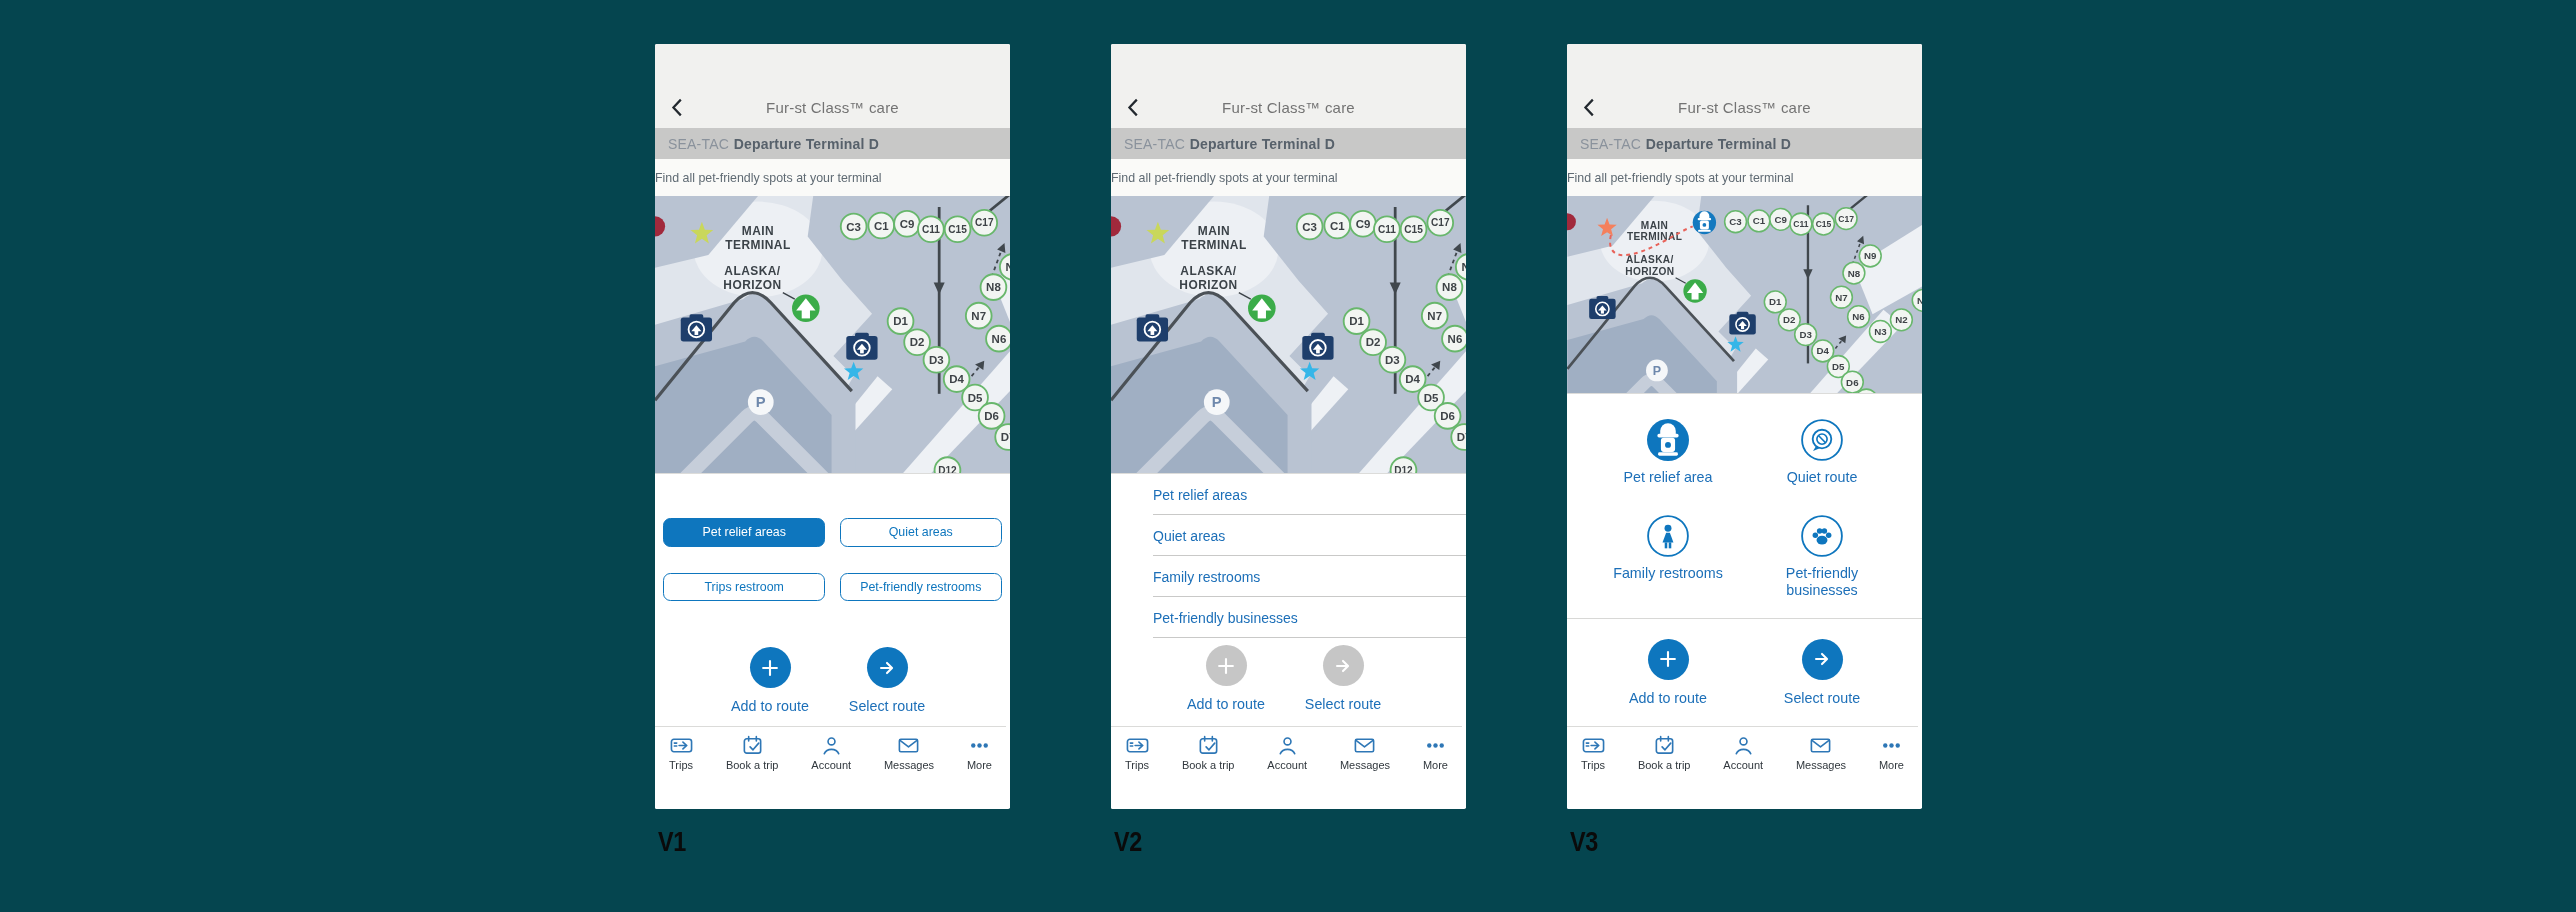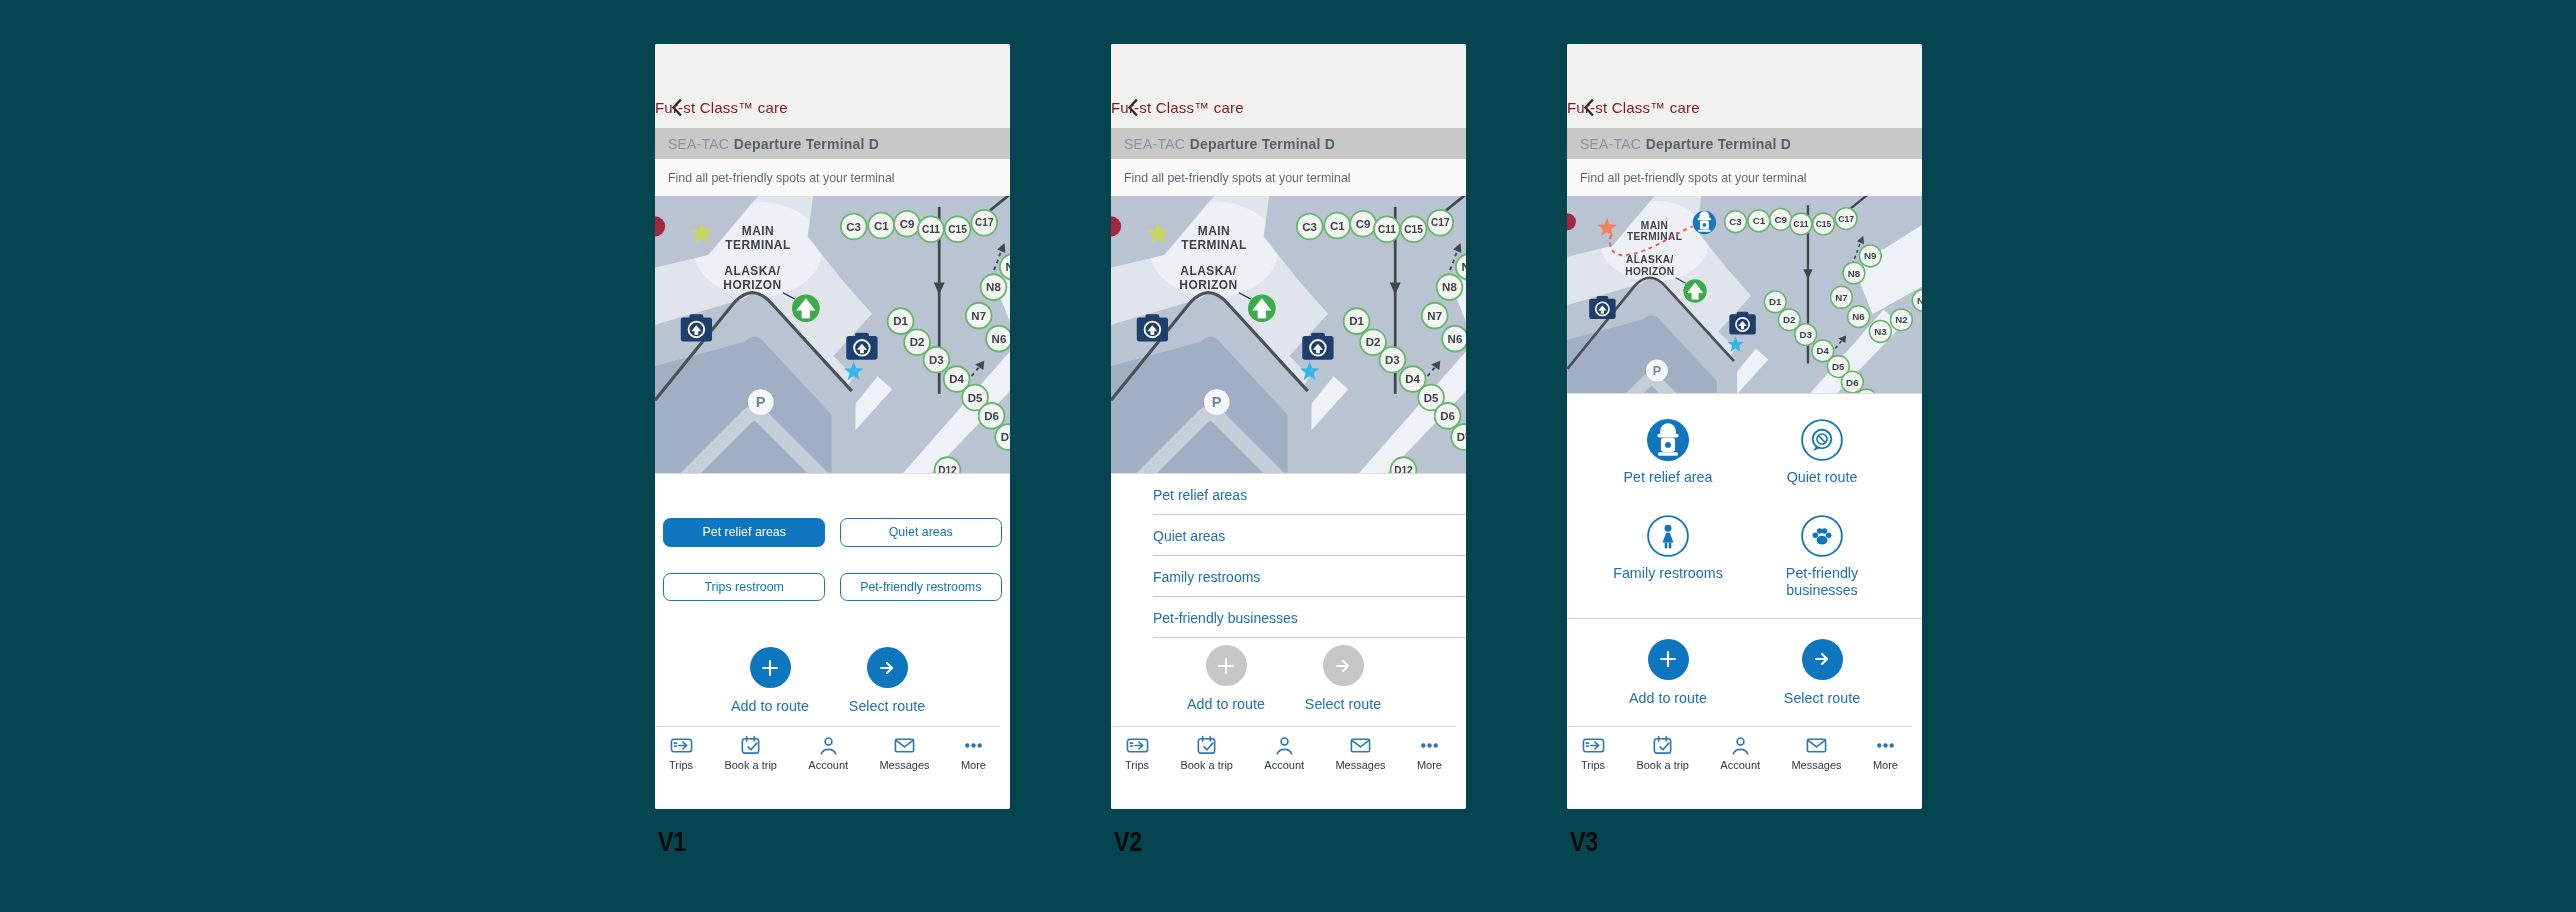--- a/index.html
+++ b/index.html
@@ -1,24 +1,24 @@
 <!DOCTYPE html>
 <html style="font-size:14.7px"><head>
 <meta charset="utf-8">
 <style>
   html,body{margin:0;padding:0}
   body{width:2576px;height:913px;position:relative;background:#05454F;font-family:"Liberation Sans",sans-serif;overflow:hidden}
   .phone{position:absolute;top:44px;width:355px;height:765px;background:#fff;border-radius:1.8px;overflow:hidden}
   .p1{left:655px}.p2{left:1111px}.p3{left:1567px}
   .hdr{height:84px;background:#F1F1EF;position:relative}
   .back{position:absolute;left:11px;bottom:8.3px;width:25px;height:25px;cursor:pointer}
-  .ttl{position:absolute;left:0;right:0;bottom:12px;font-size:15px;color:#7f1d1d;font-weight:500;letter-spacing:0.2px}
+  .ttl{position:absolute;left:0;right:0;bottom:12px;text-align:center;font-size:15px;color:#737373;font-weight:500;letter-spacing:0.2px}
   .locbar{height:31px;background:#C8C8C7;display:flex;align-items:center;padding:0 13px;font-size:14px;color:#8A929C;letter-spacing:0.2px}
   .locbar b{color:#57616B;font-weight:700;margin-left:4.6px}
-  .subt{height:37px;background:#FAFAF8;display:flex;align-items:center;padding:0 13px;font-size:12.4px;color:#5F6A73}
+  .subt{height:37px;background:#FAFAF8;display:flex;align-items:center;padding:0 0;font-size:12.4px;color:#5F6A73}
   .map{background:#E0E5EC;border-bottom:0.9px solid #DCDCDA;line-height:0}
   .map.tall{height:277px}.map.short{height:197px}
   .map svg{display:block}
   
   .filters{padding:44px 8.3px 0;display:grid;grid-template-columns:1fr 1fr;gap:26px 14.7px}
   .fbtn{height:28.5px;border-radius:7.4px;border:1.4px solid #0E76BE;background:#fff;color:#0E76BE;
         font-size:12.4px;font-weight:500;display:flex;align-items:center;justify-content:center;
         box-sizing:border-box;cursor:pointer;white-space:nowrap}
   .fbtn.sel{background:#0E76BE;color:#fff;border-color:#0E76BE}
   
@@ -34,21 +34,21 @@
   
   .routes{position:relative;height:97px}
   .routes.m1{margin-top:46px}.routes.m2{margin-top:7.4px}.routes.m3{margin-top:20px}
   .route{position:absolute;width:120px;display:flex;flex-direction:column;align-items:center;cursor:pointer}
   .r12 .route.a{left:55px}.r12 .route.b{left:172px}
   .r3 .route.a{left:41px}.r3 .route.b{left:195px}
   .rbtn{width:41px;height:41px;border-radius:50%;background:#0E76BE;display:flex;align-items:center;justify-content:center}
   .routes.off .rbtn{background:#C6C6C6}
   .rlabel{margin-top:10px;font-size:14.3px;color:#1C6FB8;font-weight:500;white-space:nowrap}
   
-  .navbar{position:absolute;left:0;right:10px;bottom:0;height:83px;background:#fff;border-top:0.9px solid #DBDBD9;
+  .navbar{position:absolute;left:0;right:4px;bottom:0;height:83px;background:#fff;border-top:0.9px solid #DBDBD9;
           display:flex;justify-content:space-between;padding:7.4px 14px 0;box-sizing:border-box}
   .nitem{display:flex;flex-direction:column;align-items:center;cursor:pointer}
   .nitem svg{width:23px;height:23px}
   .nlabel{margin-top:1.8px;font-size:11px;color:#30373D;white-space:nowrap}
   
   .vlabel{position:absolute;top:825px;width:355px;text-align:left;font-size:28.5px;font-weight:700;color:#0A0A0A}
   .vlabel span{display:inline-block;transform:scaleX(.82);letter-spacing:-0.5px}
   .vl1{left:655px}.vl2{left:1111px}.vl3{left:1567px}
 </style>
 </head>

